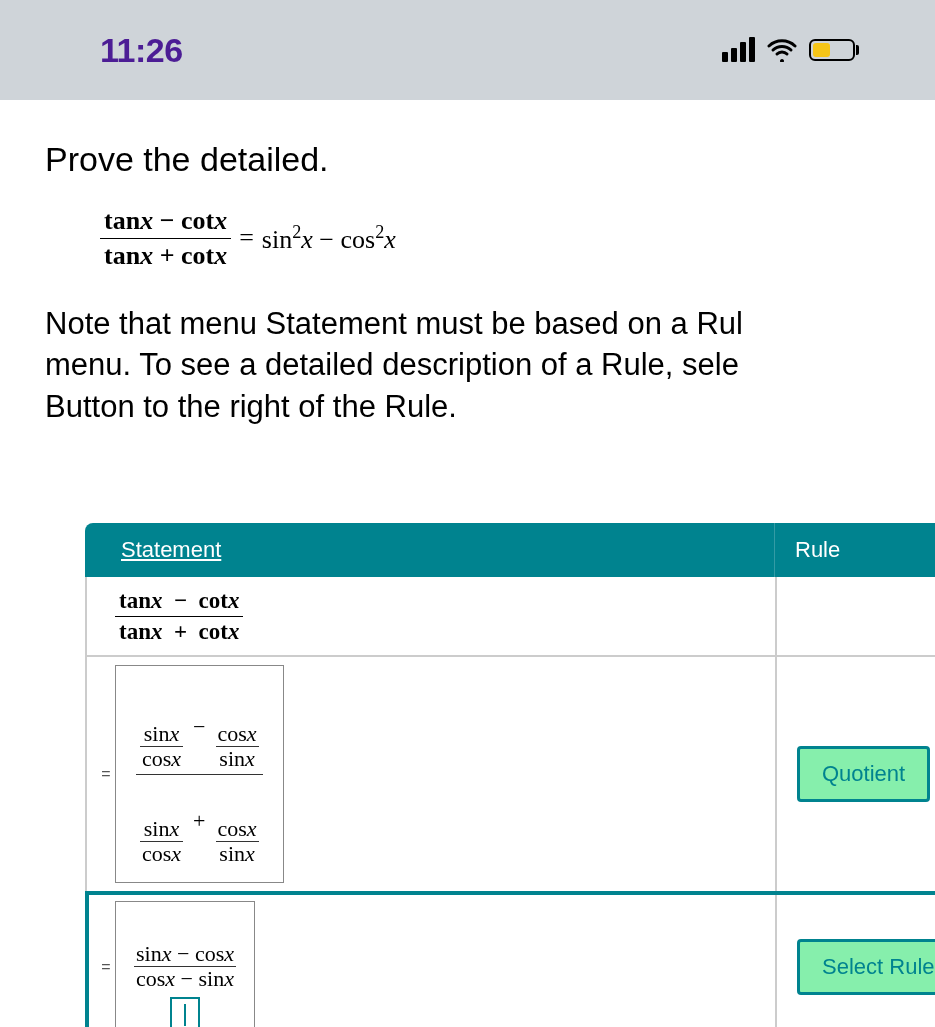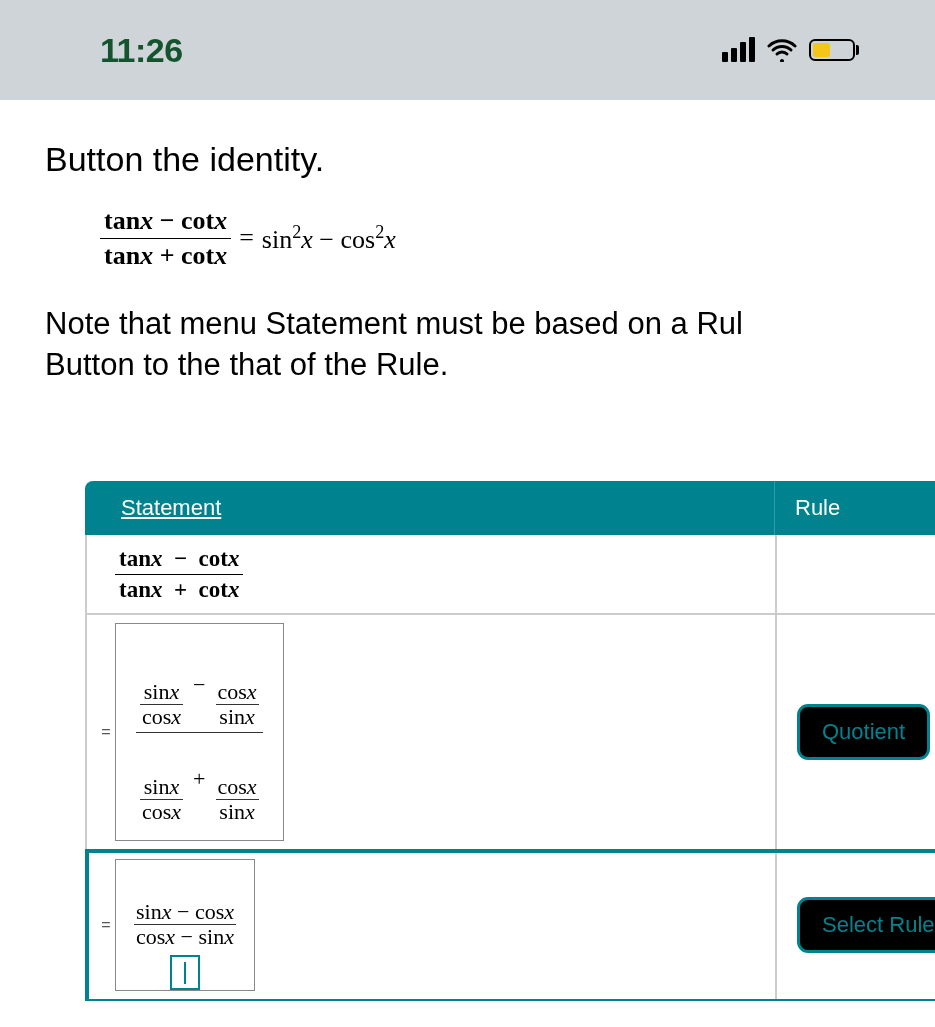--- a/index.html
+++ b/index.html
@@ -13,21 +13,21 @@
     background: #cfd4d9;
     height: 100px;
     display: flex;
     align-items: center;
     justify-content: space-between;
     padding: 0 80px 0 100px;
   }
   .status-time {
     font-size: 34px;
     font-weight: bold;
-    color: #14532d;
+    color: #4c1d95;
     letter-spacing: -0.5px;
   }
   .status-icons {
     display: flex;
     align-items: center;
     gap: 12px;
   }
   .signal-icon { display: flex; align-items: flex-end; gap: 3px; height: 24px; }
   .signal-bar { width: 6px; background: #000; border-radius: 1px; }
   .sb1 { height: 10px; } .sb2 { height: 14px; } .sb3 { height: 20px; } .sb4 { height: 25px; }
@@ -87,23 +87,23 @@
   .proof-row .cell-rule { flex: 1; display: flex; align-items: center; padding: 0 20px; }
 
   .eq-sign { font-family: 'Helvetica Neue', Arial; font-size: 16px; color: #555; width: 18px; text-align: center; }
 
   .boxed-expr {
     border: 1.5px solid #888; padding: 10px 18px; display: inline-flex; align-items: center;
     font-family: 'Times New Roman', serif; font-size: 22px;
   }
 
   .rule-btn {
-    border: 3px solid #00838f; border-radius: 11px; padding: 12px 22px;
+    border: 3px solid #00838f; border-radius: 4px; padding: 12px 22px;
     color: #00838f; font-family: 'Helvetica Neue', Arial; font-size: 22px; font-weight: 500;
-    background: #000000; white-space: nowrap;
+    background: #86efac; white-space: nowrap;
   }
 
   .active-row {
     outline: 4px solid #00838f;
     outline-offset: -2px;
   }
 
   .input-box {
     border: 2px solid #00838f; width: 30px; height: 35px; display: inline-flex;
     align-items: center; justify-content: center; color: #00838f;
@@ -136,41 +136,42 @@
       </svg>
     </div>
     <div class="battery-icon">
       <div class="battery-fill"></div>
         <div class="battery-tip"></div>
     </div>
   </div>
 </div>
 
 <div class="content">
-  <div class="prompt-title">Button the identity.</div>
+  <div class="prompt-title">Prove the detailed.</div>
 
   <div class="equation-block">
     <span class="frac">
       <span class="num">
         <span>tan</span><span class="ital">x</span> − <span>cot</span><span class="ital">x</span>
       </span>
       <span class="bar"></span>
       <span class="den">
         <span>tan</span><span class="ital">x</span> + <span>cot</span><span class="ital">x</span>
       </span>
     </span>
     <span>=</span>
     <span>
       <span>sin</span><span class="sup">2</span><span class="ital">x</span> − <span>cos</span><span class="sup">2</span><span class="ital">x</span>
     </span>
   </div>
 
   <div class="note-text">
     <div>Note that menu Statement must be based on a Rul</div>
-    <div>Button to the that of the Rule.</div>
+    <div>menu. To see a detailed description of a Rule, sele</div>
+    <div>Button to the right of the Rule.</div>
   </div>
 
   <div class="proof-box">
     <div class="proof-header">
       <div class="col-statement">Statement</div>
       <div class="col-rule">Rule</div>
     </div>
     <div class="proof-body">
 
       <div class="proof-row">

